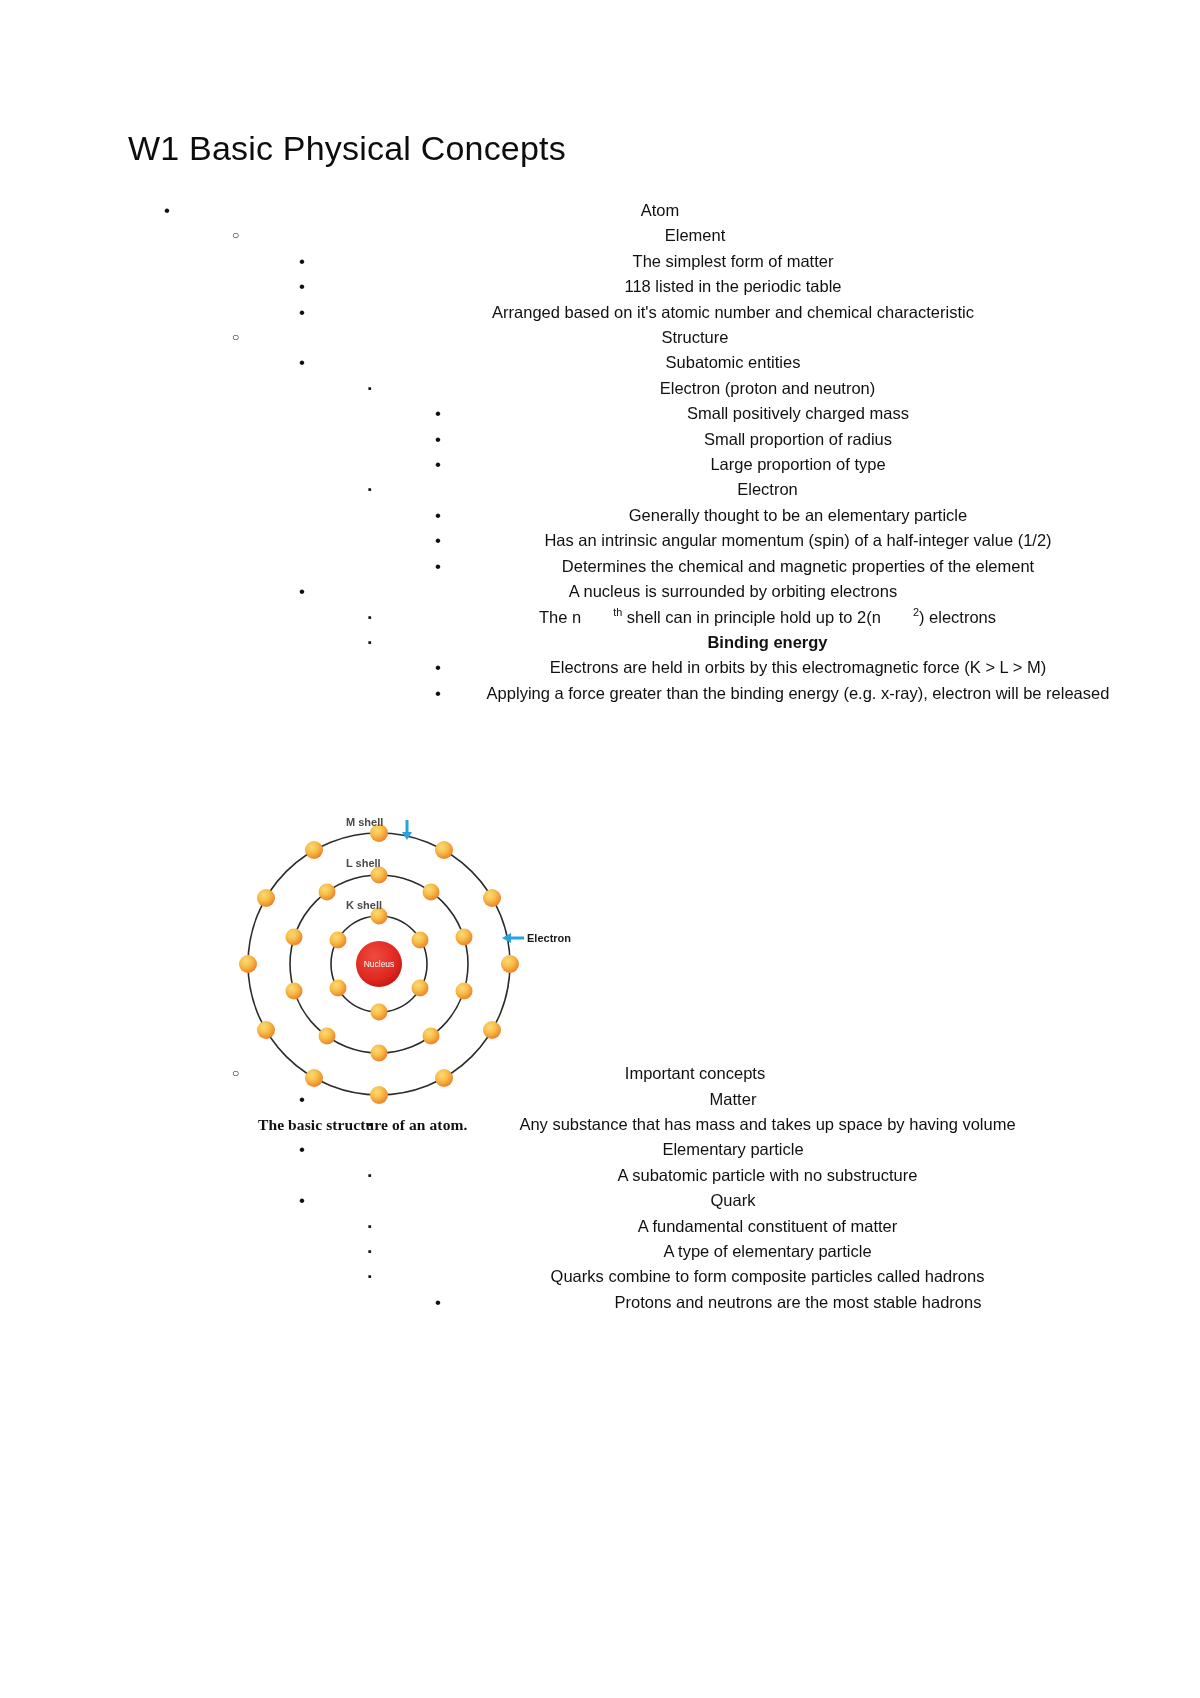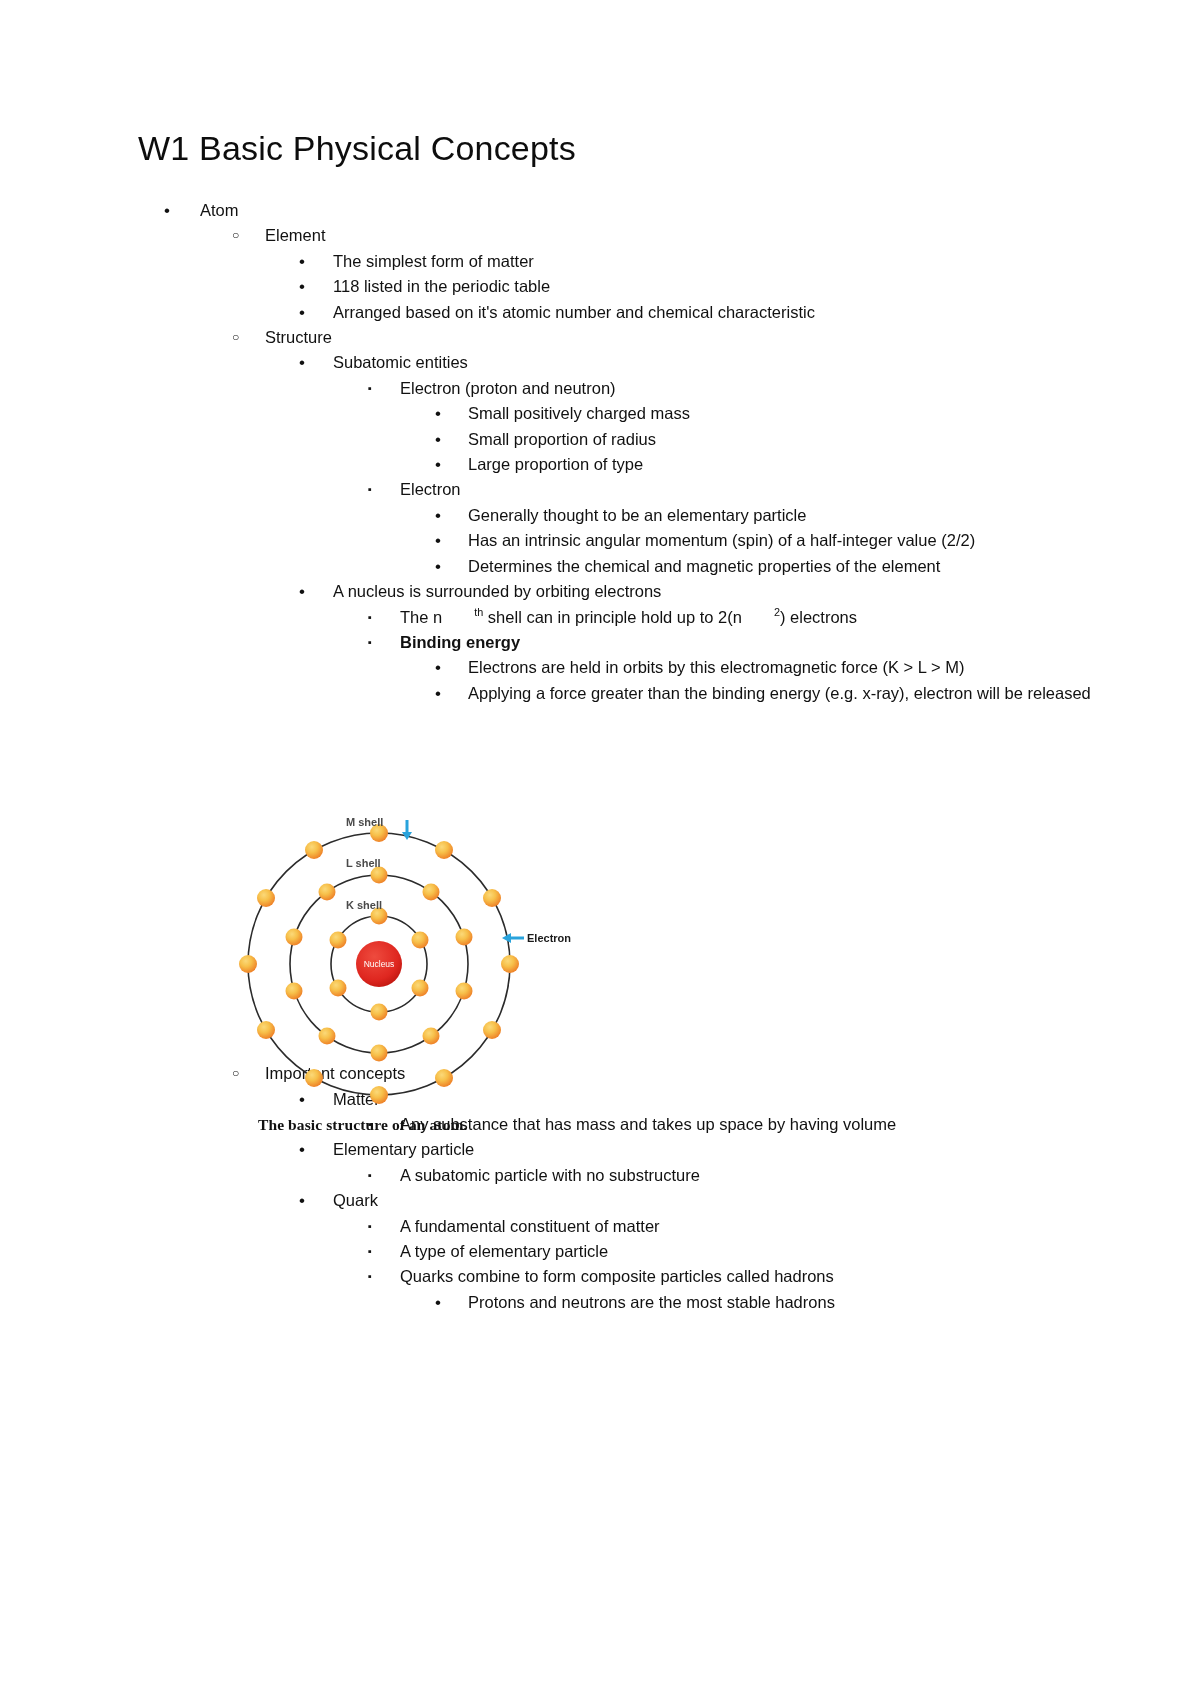--- a/index.html
+++ b/index.html
@@ -15,21 +15,21 @@
     position: relative;
     width: 1200px;
     height: 1698px;
     background: #ffffff;
     overflow: hidden;
     box-sizing: border-box;
     padding: 0;
   }
   .doc-title {
     position: absolute;
-    left: 138px;
+    left: 128px;
     top: 126px;
     font-size: 34px;
     font-weight: 400;
     line-height: 44px;
     letter-spacing: 0.2px;
     color: #0d0d0d;
     white-space: nowrap;
   }
 
   .outline {
@@ -41,20 +41,21 @@
 
   .row {
     position: relative;
     display: block;
     font-size: 16.5px;
     line-height: 25.4px;
     color: #111111;
   }
   .row .txt {
     display: block;
+    text-align: center;
   }
   .row .mark {
     position: absolute;
     display: block;
     text-align: left;
     color: #111111;
     line-height: 25.4px;
   }
 
   
@@ -160,21 +161,21 @@
       <div class="row lv4">
         <span class="mark">▪</span>
         <span class="txt">Electron</span>
       </div>
       <div class="row lv5">
         <span class="mark">•</span>
         <span class="txt">Generally thought to be an elementary particle</span>
       </div>
       <div class="row lv5">
         <span class="mark">•</span>
-        <span class="txt">Has an intrinsic angular momentum (spin) of a half-integer value (2/2)</span>
+        <span class="txt">Has an intrinsic angular momentum (spin) of a half-integer value (1/2)</span>
       </div>
       <div class="row lv5">
         <span class="mark">•</span>
         <span class="txt">Determines the chemical and magnetic properties of the element</span>
       </div>
       <div class="row lv3">
         <span class="mark">•</span>
         <span class="txt">A nucleus is surrounded by orbiting electrons</span>
       </div>
       <div class="row lv4">

